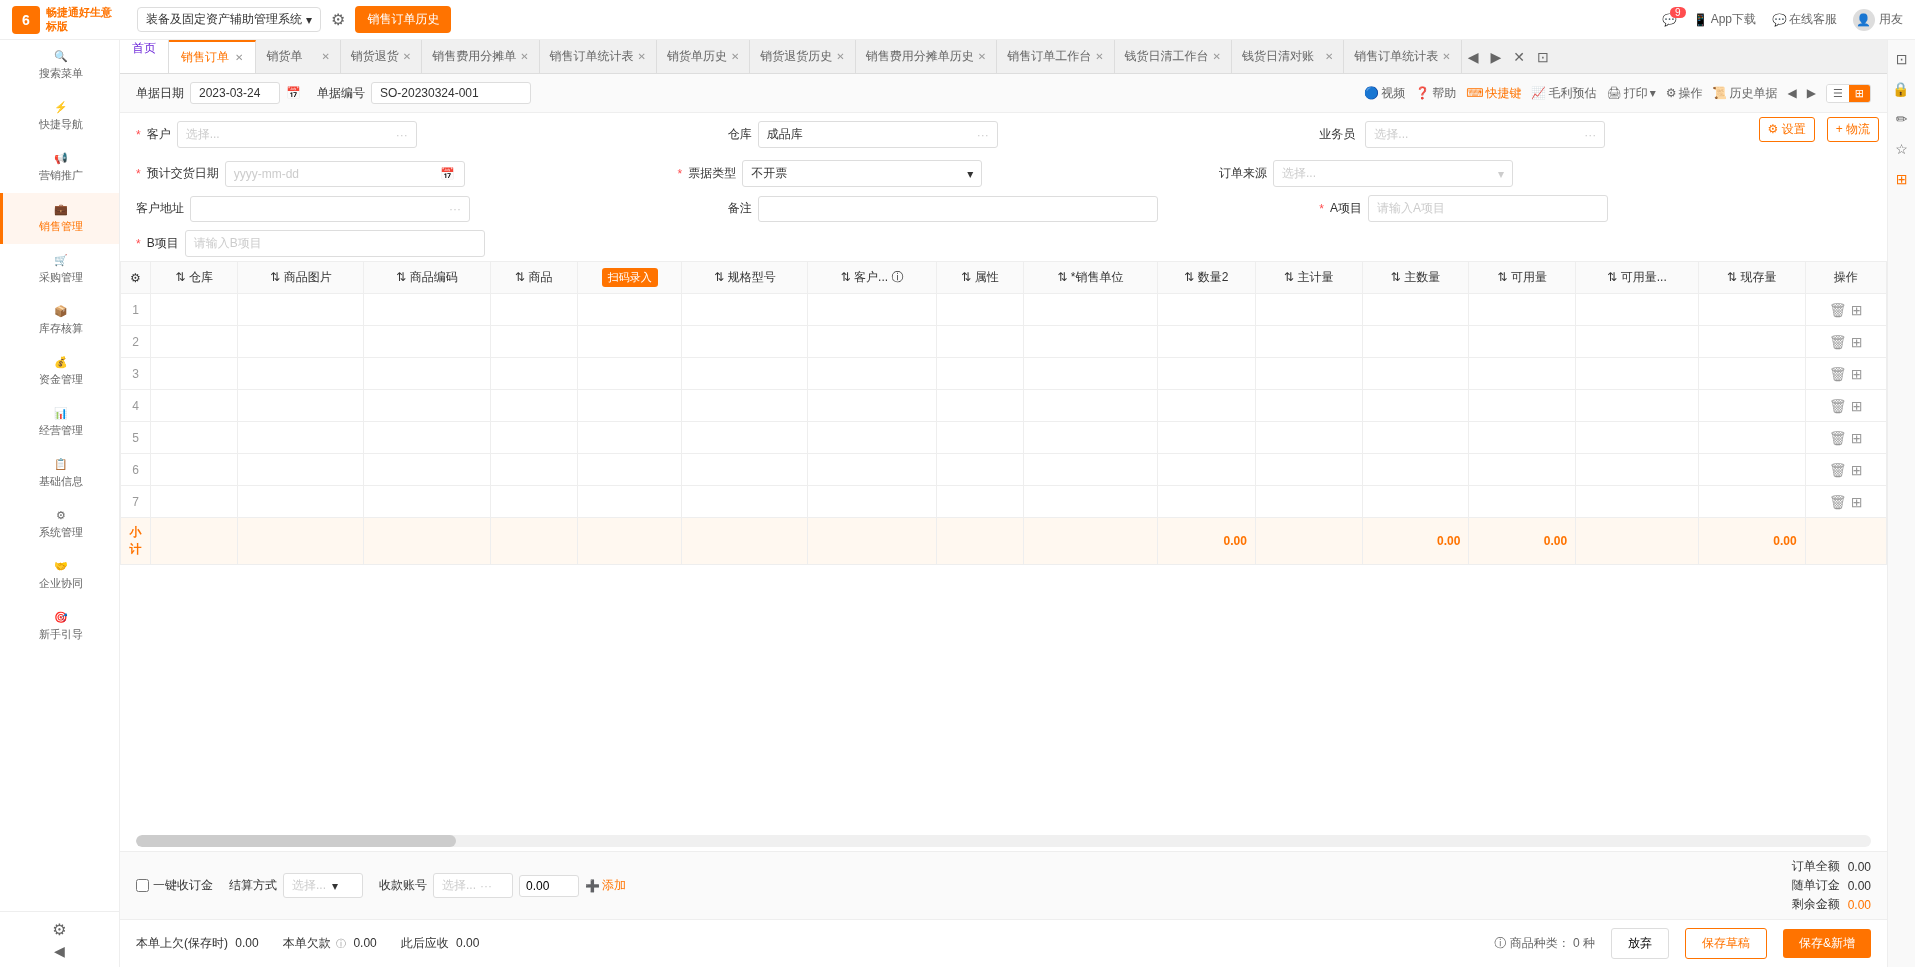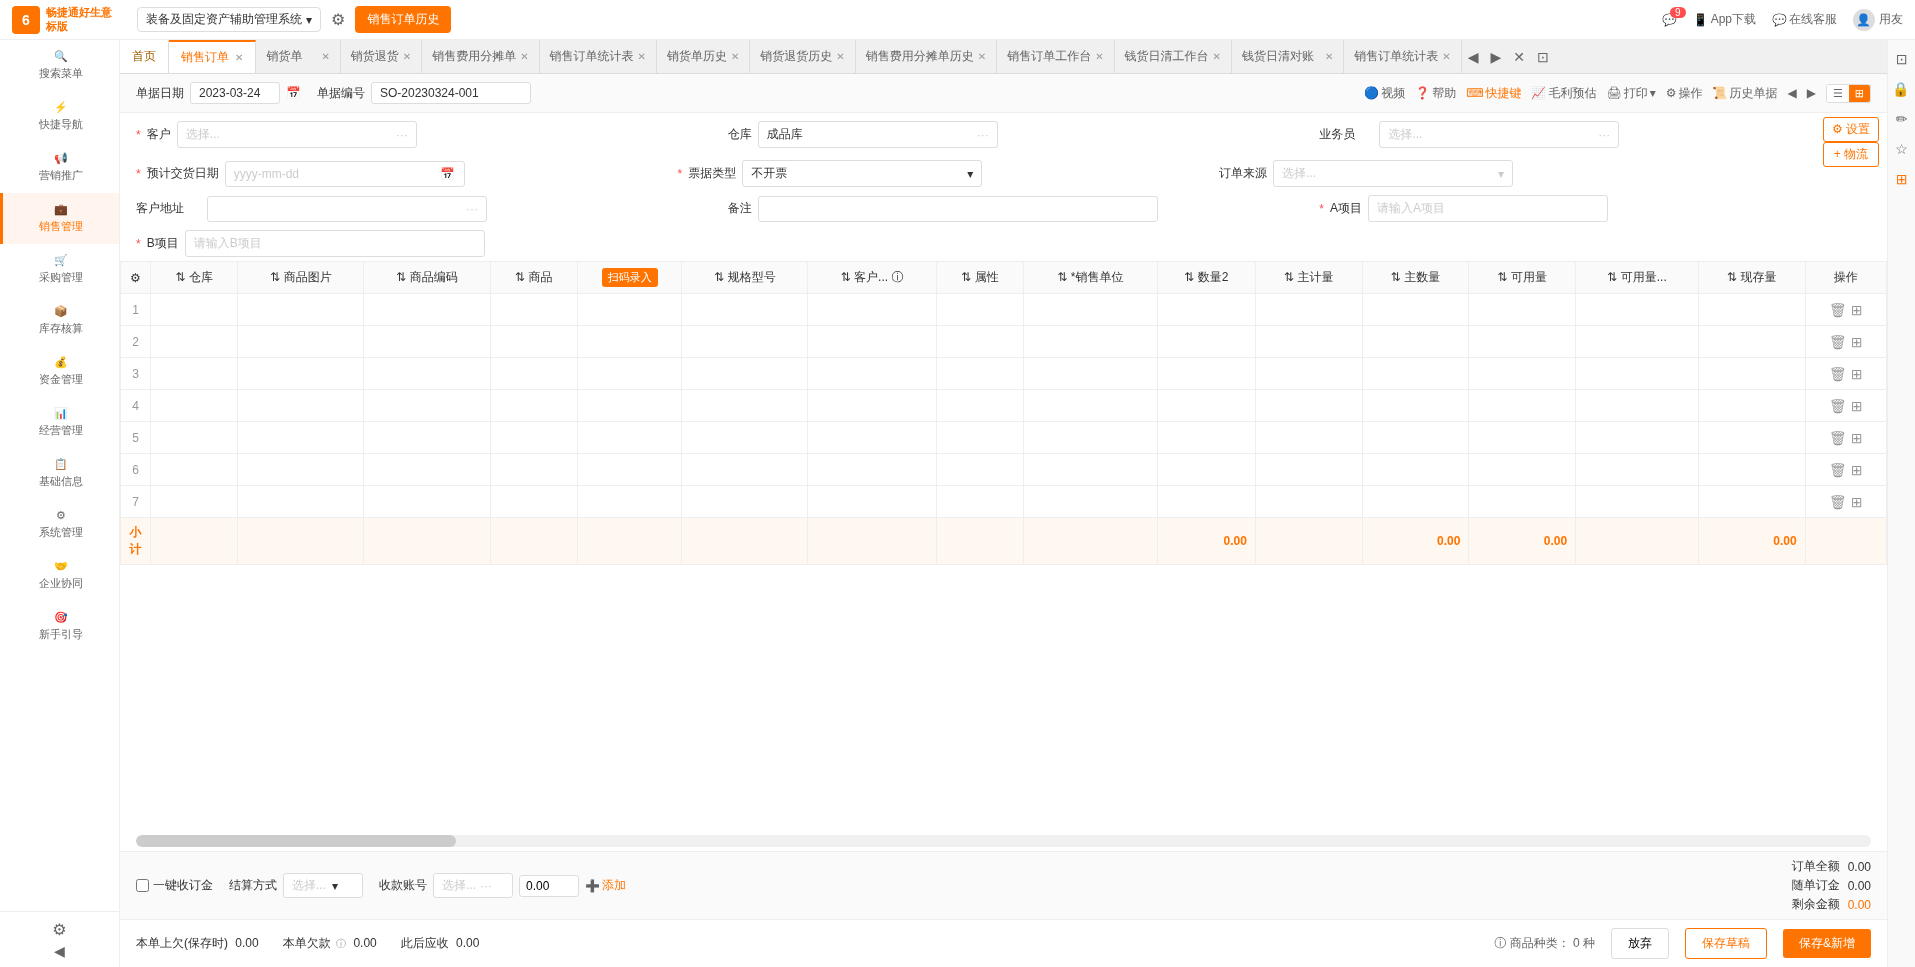--- a/index.html
+++ b/index.html
@@ -92,21 +92,21 @@
   </div>
   <div style="margin-top:auto;border-top:1px solid #eee;padding:8px 0;">
     <div style="display:flex;justify-content:center;cursor:pointer;color:#666;font-size:16px;">⚙</div>
     <div style="display:flex;justify-content:center;cursor:pointer;color:#666;font-size:14px;margin-top:4px;">◀</div>
   </div>
 </div>
 
 <div style="flex:1;display:flex;flex-direction:column;overflow:hidden;">
 
   <div style="height:34px;background:#f0f0f0;display:flex;align-items:center;overflow:hidden;border-bottom:1px solid #ddd;">
-    <div style="height:34px;padding:0 12px;display:flex;align-items:center;font-size:12px;cursor:pointer;white-space:nowrap;border-right:1px solid #ddd;color:#a16207;background:#fff;">
+    <div style="height:34px;padding:0 12px;display:flex;font-size:12px;cursor:pointer;white-space:nowrap;border-right:1px solid #ddd;color:#6d28d9;background:#fff;">
       <span>首页</span>
     </div>
     <div style="height:34px;padding:0 12px;display:flex;align-items:center;gap:4px;font-size:12px;cursor:pointer;white-space:nowrap;border-right:1px solid #ddd;color:#ff7300;background:white;border-top:2px solid #ff7300;">
       <span>销售订单</span>
       <span style="font-size:10px;color:#999;margin-left:2px;cursor:pointer;">✕</span>
     </div>
     <div style="height:34px;padding:0 10px;display:flex;align-items:center;gap:19px;font-size:12px;cursor:pointer;white-space:nowrap;border-right:1px solid #ddd;color:#666;">
       <span>销货单</span>
       <span style="font-size:10px;color:#999;cursor:pointer;">✕</span>
     </div>
@@ -216,29 +216,29 @@
           <span style="color:#ccc;">···</span>
         </div>
       </div>
       <div style="display:flex;align-items:center;gap:6px;flex:1;font-size:12px;padding-left:40px;">
         <label>仓库</label>
         <div style="flex:1;border:1px solid #ddd;border-radius:3px;padding:4px 8px;font-size:12px;cursor:pointer;display:flex;align-items:center;justify-content:space-between;min-height:26px;max-width:240px;">
           <span>成品库</span>
           <span style="color:#ccc;">···</span>
         </div>
       </div>
-      <div style="display:flex;align-items:center;gap:24px;flex:1;font-size:12px;padding-left:40px;">
+      <div style="display:flex;align-items:center;gap:10px;flex:1;font-size:12px;padding-left:40px;">
         <label>业务员</label>
         <div style="flex:1;border:1px solid #ddd;border-radius:3px;padding:4px 8px;font-size:12px;color:#ccc;cursor:pointer;display:flex;align-items:center;justify-content:space-between;min-height:26px;max-width:240px;">
           <span>选择...</span>
           <span style="color:#ccc;">···</span>
         </div>
       </div>
 
-      <div style="position:absolute;right:8px;top:4px;display:flex;flex-direction:column;gap:0;">
+      <div style="position:absolute;right:8px;top:4px;display:flex;flex-direction:row;gap:12px;">
         <button style="border:1px solid #ff7300;color:#ff7300;background:white;padding:3px 8px;border-radius:3px;font-size:12px;cursor:pointer;">⚙ 设置</button>
         <button style="border:1px solid #ff7300;color:#ff7300;background:white;padding:3px 8px;border-radius:3px;font-size:12px;cursor:pointer;">+ 物流</button>
       </div>
     </div>
 
     <div style="padding:4px 16px;display:flex;align-items:center;gap:0;">
       <div style="display:flex;align-items:center;gap:6px;flex:1;font-size:12px;">
         <label style="color:#ff4d4f;">* </label>
             <label>预计交货日期</label>
         <div style="flex:1;border:1px solid #ddd;border-radius:3px;padding:4px 8px;font-size:12px;color:#ccc;cursor:pointer;max-width:240px;display:flex;align-items:center;justify-content:space-between;min-height:26px;">
@@ -258,21 +258,21 @@
         <label>订单来源</label>
         <div style="flex:1;border:1px solid #ddd;border-radius:3px;padding:4px 8px;font-size:12px;color:#ccc;cursor:pointer;max-width:240px;display:flex;align-items:center;justify-content:space-between;min-height:26px;">
           <span>选择...</span>
           <span style="color:#ccc;">▾</span>
         </div>
       </div>
       <div style="flex:0.3;"></div>
     </div>
 
     <div style="padding:4px 16px;display:flex;align-items:center;gap:0;">
-      <div style="display:flex;align-items:center;gap:23px;flex:1;font-size:12px;">
+      <div style="display:flex;align-items:center;gap:6px;flex:1;font-size:12px;">
         <label>客户地址</label>
         <div style="flex:1;border:1px solid #ddd;border-radius:3px;padding:4px 8px;font-size:12px;cursor:pointer;max-width:280px;display:flex;align-items:center;justify-content:space-between;min-height:26px;">
           <span></span>
           <span style="color:#ccc;">···</span>
         </div>
       </div>
       <div style="display:flex;align-items:center;gap:6px;flex:1;font-size:12px;padding-left:40px;">
         <label>备注</label>
         <div style="flex:1;border:1px solid #ddd;border-radius:3px;padding:4px 8px;font-size:12px;cursor:pointer;min-height:26px;max-width:400px;"></div>
       </div>

